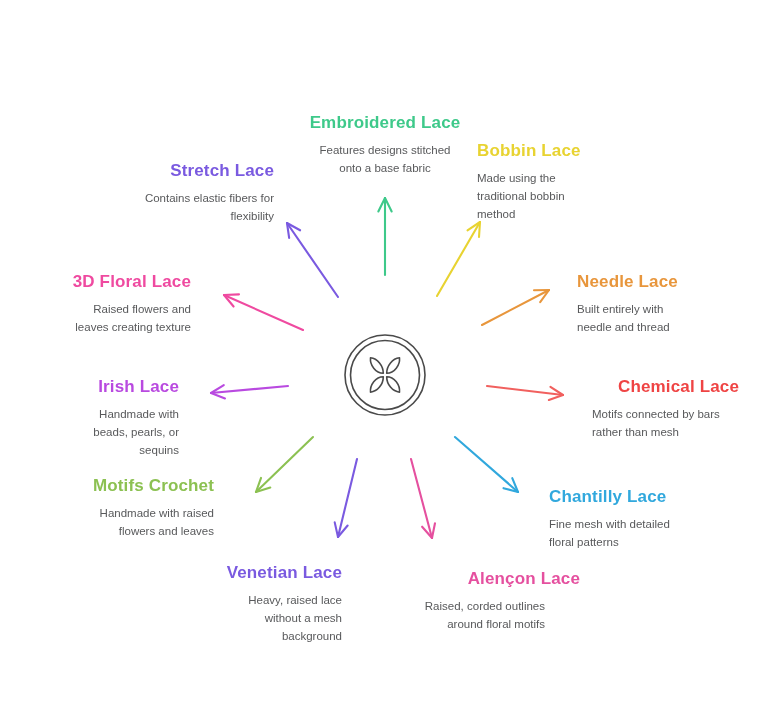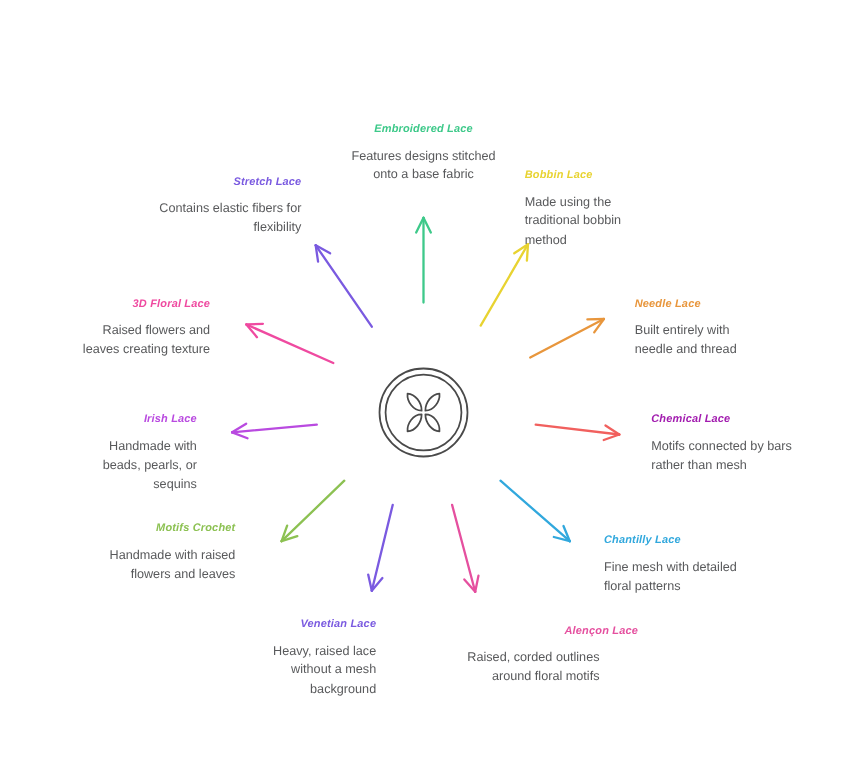--- a/index.html
+++ b/index.html
@@ -26,27 +26,26 @@
     top: 0;
     width: 768px;
     height: 710px;
     pointer-events: none;
   }
   .node {
     position: absolute;
     width: 190px;
   }
   .node .title {
-    font-size: 10px;
+    font-size: 17px;
     font-weight: bold;
     letter-spacing: 0.15px;
     line-height: 1.25;
     margin: 0 0 9px 0;
     white-space: nowrap;
-    font-style: italic;
   }
   .node .desc {
     font-size: 11.5px;
     color: #58595b;
     line-height: 1.55;
     margin: 0;
   }
   .align-center { text-align: center; }
   .align-left   { text-align: left; }
   .align-right  { text-align: right; }
@@ -110,32 +109,32 @@
     <path d="M43.7 40.3 C 43.7 32.5, 49.5 25.5, 56.5 24.8 C 57.2 31.8, 51.5 40.3, 43.7 40.3 Z" fill="none" stroke="#4a4a4a" stroke-width="1.6" stroke-linejoin="round"></path>
     <path d="M40.3 43.7 C 40.3 51.5, 34.5 58.5, 27.5 59.2 C 26.8 52.2, 32.5 43.7, 40.3 43.7 Z" fill="none" stroke="#4a4a4a" stroke-width="1.6" stroke-linejoin="round"></path>
     <path d="M43.7 43.7 C 43.7 51.5, 49.5 58.5, 56.5 59.2 C 57.2 52.2, 51.5 43.7, 43.7 43.7 Z" fill="none" stroke="#4a4a4a" stroke-width="1.6" stroke-linejoin="round"></path>
   </svg>
 
   <div class="node align-center" style="left:290px; top:112px; width:190px;">
     <p class="title" style="color: rgb(62, 201, 138);">Embroidered Lace</p>
     <p class="desc" style="max-width:135px;margin-left:auto;margin-right:auto;">Features designs stitched onto a base fabric</p>
   </div>
 
-  <div class="node align-left" style="left:477px; top:154px; width:130px;">
+  <div class="node align-left" style="left:477px; top:140px; width:130px;">
     <p class="title" style="color: rgb(232, 211, 49);">Bobbin Lace</p>
     <p class="desc" style="max-width:100px;">Made using the traditional bobbin method</p>
   </div>
 
   <div class="node align-left" style="left:577px; top:271px; width:150px;">
     <p class="title" style="color: rgb(232, 150, 60);">Needle Lace</p>
     <p class="desc" style="max-width:115px;">Built entirely with needle and thread</p>
   </div>
 
   <div class="node align-left" style="left:592px; top:376px; width:160px;">
-    <p class="title" style="color: #a21caf;">Chemical Lace</p>
+    <p class="title" style="color: #ef4444; margin-left: 26px;">Chemical Lace</p>
     <p class="desc" style="max-width:135px;">Motifs connected by bars rather than mesh</p>
   </div>
 
   <div class="node align-left" style="left:549px; top:486px; width:165px;">
     <p class="title" style="color: rgb(49, 168, 221);">Chantilly Lace</p>
     <p class="desc" style="max-width:125px;">Fine mesh with detailed floral patterns</p>
   </div>
 
   <div class="node align-left" style="left:415px; top:568px; width:165px;text-align:right;">
     <p class="title" style="color: rgb(229, 80, 159);">Alençon Lace</p>

